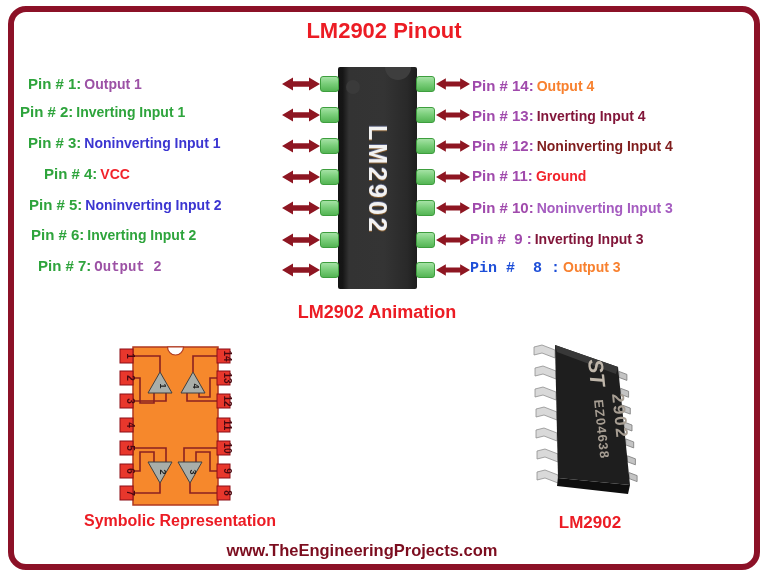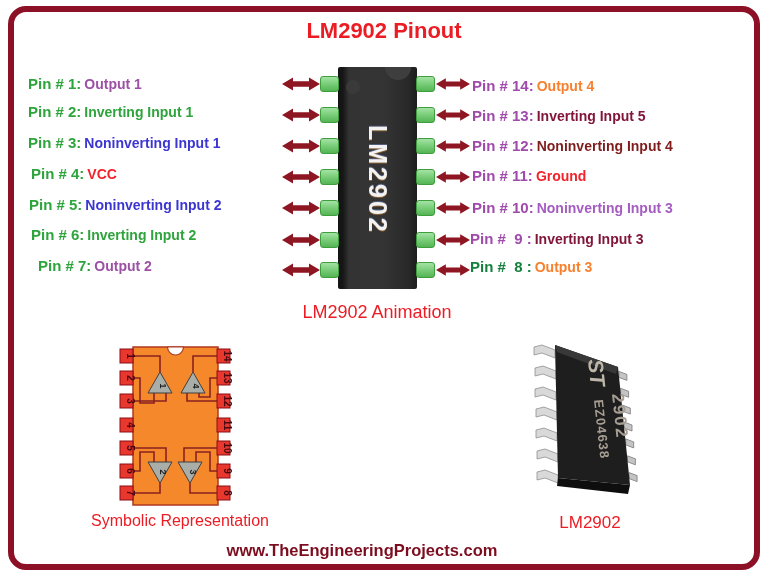--- a/index.html
+++ b/index.html
@@ -16,21 +16,21 @@
     background:linear-gradient(to right,#141414 0%,#161616 6%,#333333 14%,#343434 58%,#292929 88%,#1d1d1d 100%);
     border-radius:2px;}
   .chip-notch{position:absolute;left:47px;top:0px;width:26px;height:13px;border-radius:0 0 13px 13px;background:#3E3E3E;}
   .chip-dot{position:absolute;left:8px;top:13px;width:14px;height:14px;border-radius:50%;background:#3A3A3A;}
   .chip-label-wrap{position:absolute;left:0;top:58px;width:79px;height:150px;display:flex;justify-content:center;}
   .chip-label{writing-mode:vertical-rl;font-size:25px;font-weight:bold;color:#F2F2F2;letter-spacing:3px;text-shadow:1px 0 0 rgba(240,150,50,.45), -1px 0 0 rgba(150,170,255,.35);}
   .chip-pin{position:absolute;width:19px;height:16px;border:1px solid #3E9E3E;border-radius:3px;
     background:linear-gradient(to bottom,#A5E2A5 0%,#7CCF7C 45%,#54B554 100%);box-sizing:border-box;}
   .pin-left{left:0;}
   .pin-right{right:0;}
-  .caption{position:absolute;text-align:center;font-weight:normal;}
+  .caption{position:absolute;text-align:center;font-weight:bold;}
   .anim-caption{left:227px;top:302px;width:300px;font-size:18px;}
   .symbolic-caption{left:55px;top:512px;width:250px;font-size:16px;}
   .photo-caption{left:520px;top:513px;width:140px;font-size:17px;}
   .footer{position:absolute;left:0;top:541px;width:724px;text-align:center;font-size:16.5px;font-weight:bold;}
   .symbolic-svg{position:absolute;left:117px;top:344px;}
   .photo-svg{position:absolute;left:500px;top:336px;}
   svg text{font-family:"Liberation Sans",sans-serif;}
 </style>
 </head>
 <body>
@@ -42,34 +42,34 @@
 
   <svg width="0" height="0" style="position:absolute" aria-hidden="true">
     <defs>
         <g id="dbl">
           <polygon points="0,7 11,0.5 11,4.3 27,4.3 27,0.5 38,7 27,13.5 27,9.7 11,9.7 11,13.5" fill="#8E1622"></polygon>
         </g>
       </defs>
   </svg>
 
   <div class="prow" style="left:28px;top:75px"><span class="plabel" style="color: rgb(46, 164, 60);">Pin # 1:</span><span class="pvalue" style="color: rgb(156, 81, 165);">Output 1</span></div>
-  <div class="prow" style="left:28px;top:103px"><span class="plabel" style="color: rgb(46, 164, 60);">Pin # 2:</span><span class="pvalue" style="color: rgb(46, 164, 60);">Inverting Input 1</span></div>
+  <div class="prow" style="left:20px;top:103px"><span class="plabel" style="color: rgb(46, 164, 60);">Pin # 2:</span><span class="pvalue" style="color: rgb(46, 164, 60);">Inverting Input 1</span></div>
   <div class="prow" style="left:28px;top:134px"><span class="plabel" style="color: rgb(46, 164, 60);">Pin # 3:</span><span class="pvalue" style="color: rgb(59, 53, 209);">Noninverting Input 1</span></div>
-  <div class="prow" style="left:31px;top:165px"><span class="plabel" style="color: rgb(46, 164, 60);">Pin # 4:</span><span class="pvalue" style="color: rgb(242, 35, 43);">VCC</span></div>
+  <div class="prow" style="left:44px;top:165px"><span class="plabel" style="color: rgb(46, 164, 60);">Pin # 4:</span><span class="pvalue" style="color: rgb(242, 35, 43);">VCC</span></div>
   <div class="prow" style="left:29px;top:196px"><span class="plabel" style="color: rgb(46, 164, 60);">Pin # 5:</span><span class="pvalue" style="color: rgb(59, 53, 209);">Noninverting Input 2</span></div>
   <div class="prow" style="left:31px;top:226px"><span class="plabel" style="color: rgb(46, 164, 60);">Pin # 6:</span><span class="pvalue" style="color: rgb(46, 164, 60);">Inverting Input 2</span></div>
-  <div class="prow" style="left:38px;top:257px"><span class="plabel" style="color: rgb(46, 164, 60);">Pin # 7:</span><span class="pvalue" style="color: rgb(156, 81, 165);">Output 2</span></div>
+  <div class="prow" style="left:38px;top:257px"><span class="plabel" style="color: rgb(46, 164, 60);">Pin # 7:</span><span class="pvalue" style="color: rgb(156, 81, 165); font-family: Liberation Mono, monospace;">Output 2</span></div>
 
   <div class="prow" style="left:472px;top:77px"><span class="plabel" style="color: rgb(160, 74, 172);">Pin # 14:</span><span class="pvalue" style="color: rgb(248, 129, 47);">Output 4</span></div>
-  <div class="prow" style="left:472px;top:107px"><span class="plabel" style="color: rgb(160, 74, 172);">Pin # 13:</span><span class="pvalue" style="color: rgb(130, 22, 58);">Inverting Input 5</span></div>
+  <div class="prow" style="left:472px;top:107px"><span class="plabel" style="color: rgb(160, 74, 172);">Pin # 13:</span><span class="pvalue" style="color: rgb(130, 22, 58);">Inverting Input 4</span></div>
   <div class="prow" style="left:472px;top:137px"><span class="plabel" style="color: rgb(160, 74, 172); text-align: right;">Pin # 12:</span><span class="pvalue" style="color: #7f1d1d;">Noninverting Input 4</span></div>
   <div class="prow" style="left:472px;top:167px"><span class="plabel" style="color: rgb(160, 74, 172);">Pin # 11:</span><span class="pvalue" style="color: rgb(242, 35, 43);">Ground</span></div>
   <div class="prow" style="left:472px;top:199px"><span class="plabel" style="color: rgb(160, 74, 172);">Pin # 10:</span><span class="pvalue" style="color: rgb(165, 92, 192);">Noninverting Input 3</span></div>
   <div class="prow" style="left:470px;top:230px"><span class="plabel" style="color: rgb(160, 74, 172);">Pin #  9 :</span><span class="pvalue" style="color: rgb(130, 22, 58);">Inverting Input 3</span></div>
-  <div class="prow" style="left:470px;top:258px"><span class="plabel" style="color: #15803d;">Pin #  8 :</span><span class="pvalue" style="color: rgb(248, 129, 47);">Output 3</span></div>
+  <div class="prow" style="left:470px;top:258px"><span class="plabel" style="color: #1d4ed8; font-family: Liberation Mono, monospace;">Pin #  8 :</span><span class="pvalue" style="color: rgb(248, 129, 47);">Output 3</span></div>
 
   <svg class="arrow" style="left:282px;top:77px" width="38" height="14" viewBox="0 0 38 14">
       <use href="#dbl" xlink:href="#dbl"></use>
     </svg>
   <svg class="arrow" style="left:282px;top:108px" width="38" height="14" viewBox="0 0 38 14">
       <use href="#dbl" xlink:href="#dbl"></use>
     </svg>
   <svg class="arrow" style="left:282px;top:139px" width="38" height="14" viewBox="0 0 38 14">
       <use href="#dbl" xlink:href="#dbl"></use>
     </svg>

